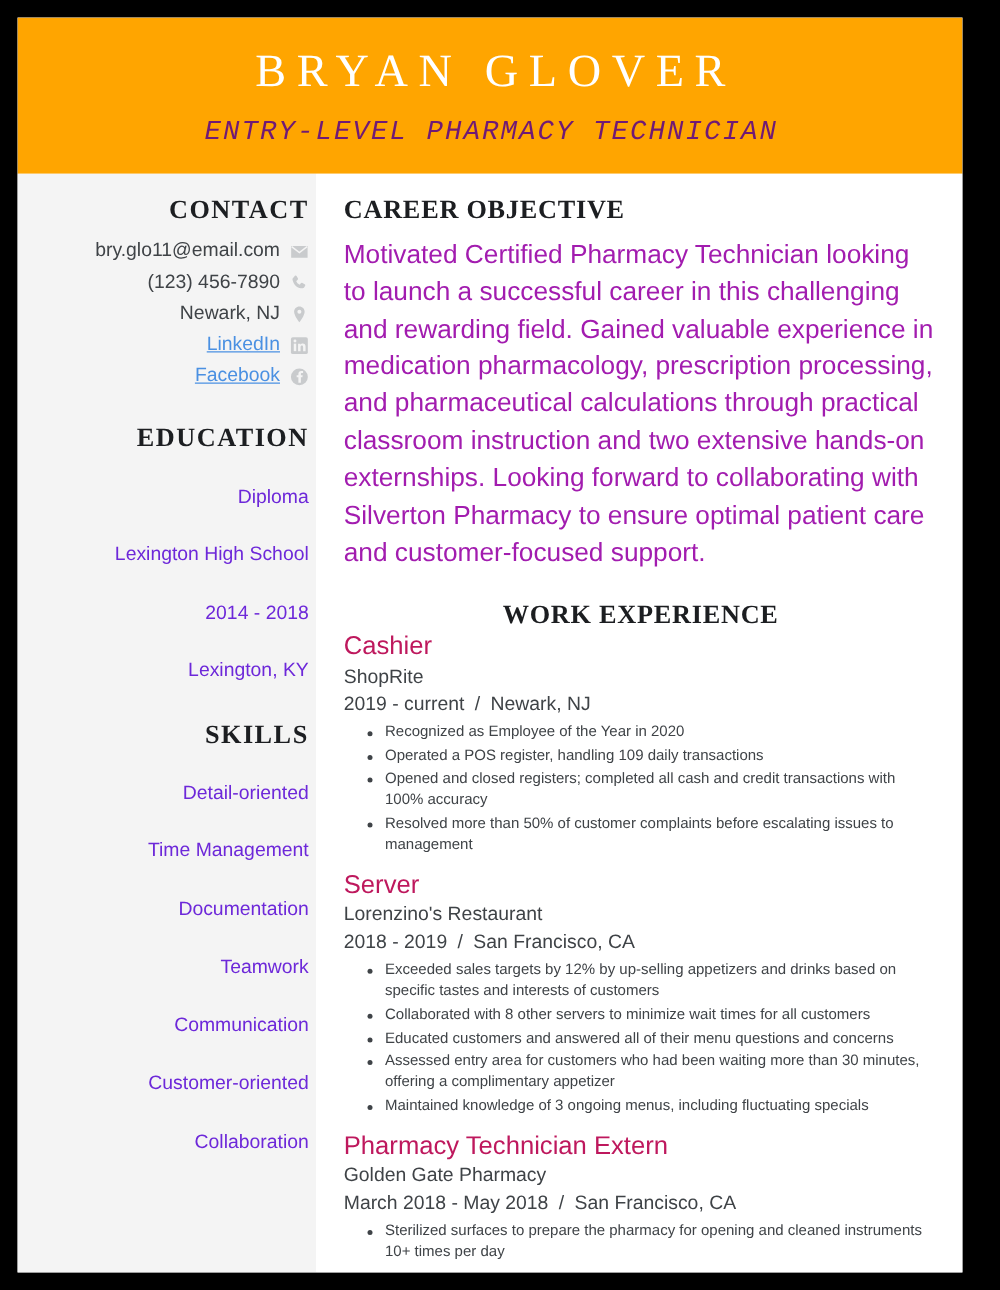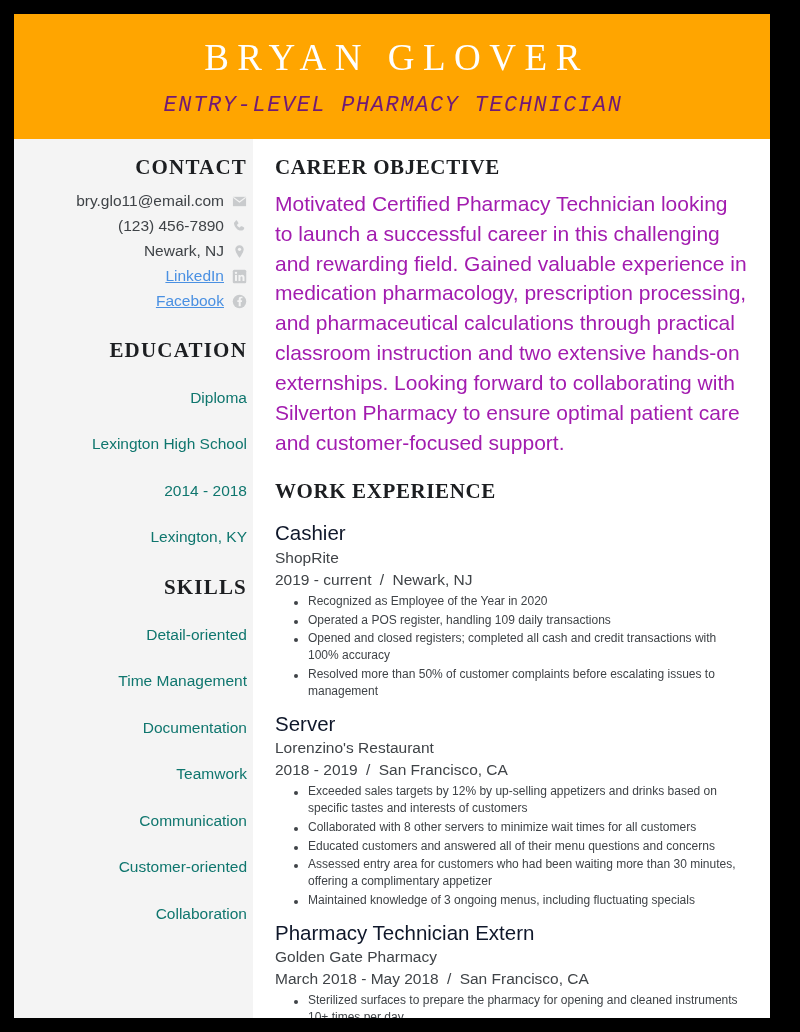--- a/index.html
+++ b/index.html
@@ -112,21 +112,21 @@
   .cicon {
     width: 15px;
     height: 15px;
     flex: 0 0 15px;
     display: block;
     fill: #c9cbcd;
   }
 
   .side-line {
     font-size: 15.5px;
-    color: #0f766e;
+    color: #6d28d9;
     line-height: 1.45;
     text-align: right;
     white-space: nowrap;
     margin-top: 24px;
   }
 
   
   .main-heading {
     font-family: "Liberation Serif", serif;
     font-weight: bold;
@@ -134,26 +134,26 @@
     color: #1c1e21;
     letter-spacing: 0.6px;
     margin: 0 0 9px 0;
   }
   .objective-text {
     font-size: 21px;
     color: #a21caf;
     line-height: 1.42;
     margin: 0 0 22px 0;
   }
-  .section-work .main-heading { margin-bottom: 16px; }
+  .section-work .main-heading { margin-bottom: 0; text-align: center; }
 
   .job { margin-bottom: 11px; }
   .job-title {
     font-size: 20.5px;
-    color: #0f172a;
+    color: #be185d;
     line-height: 1.3;
     margin: 0 0 1px 0;
   }
   .job-company {
     font-size: 15.5px;
     color: #3f4347;
     line-height: 1.35;
     margin: 0;
   }
   .job-meta {

